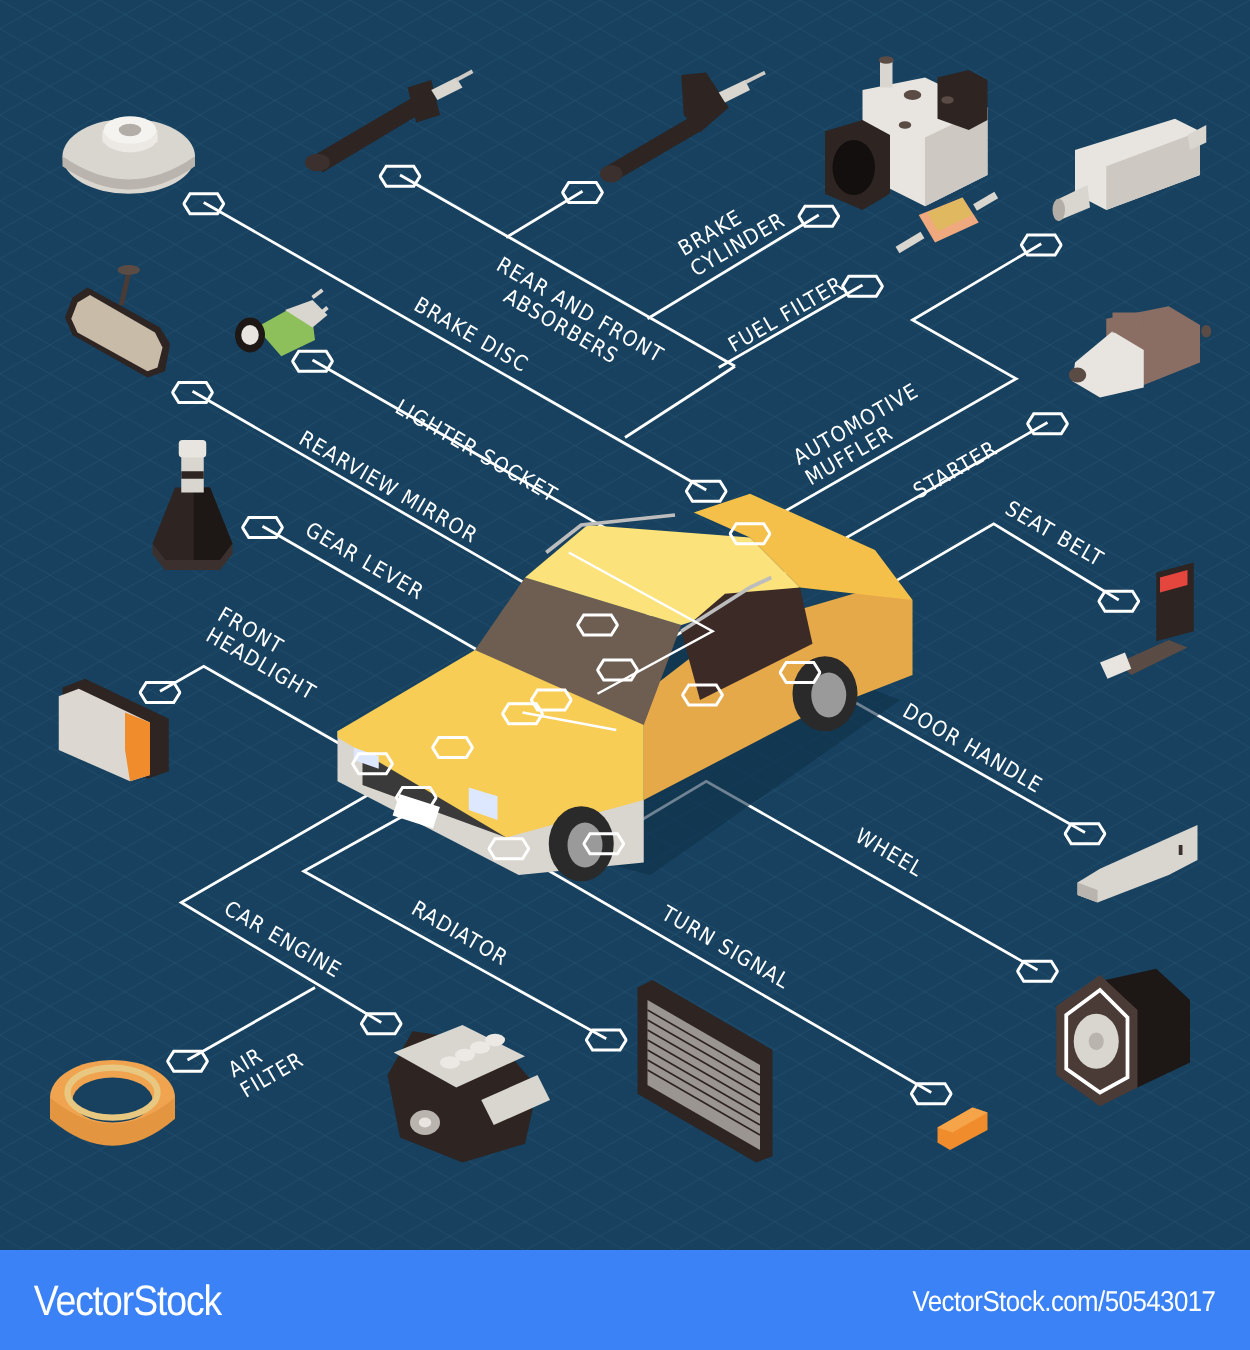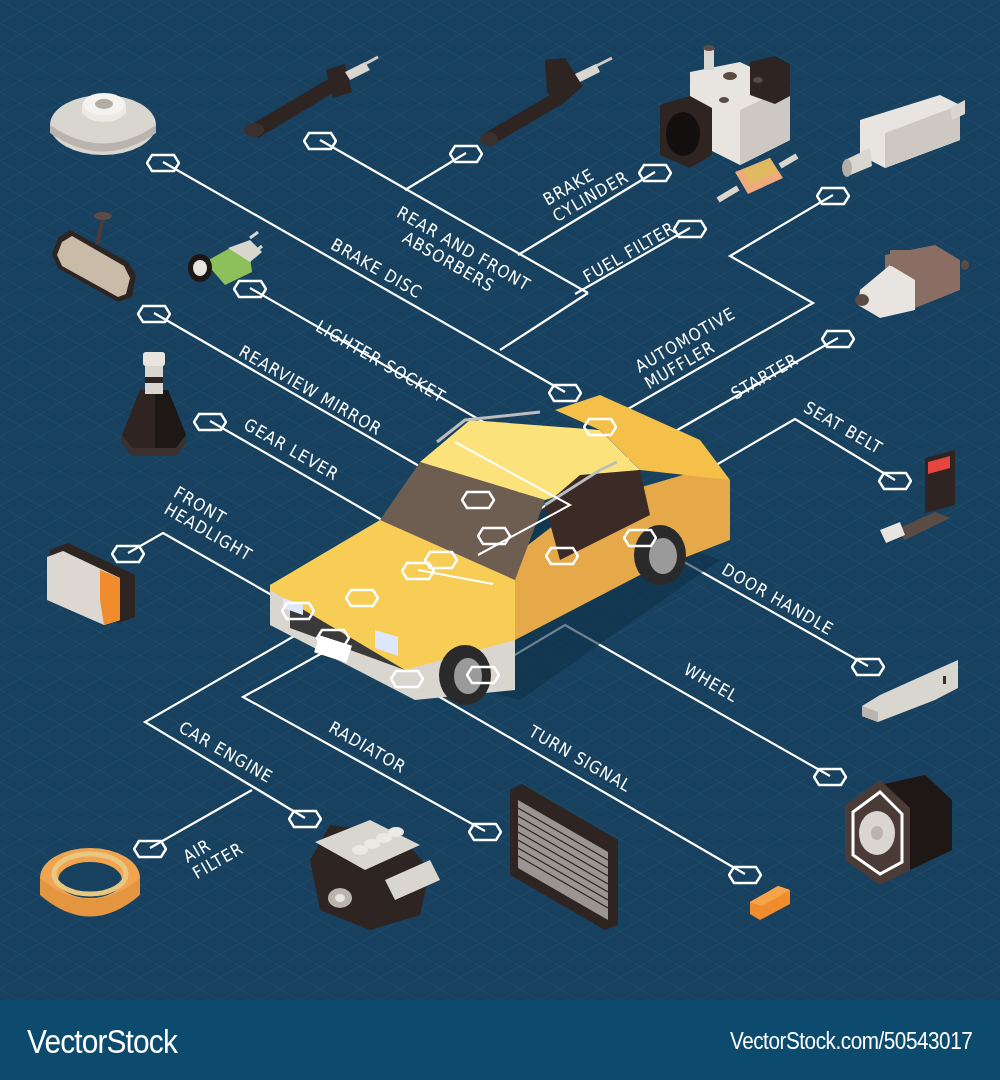--- a/index.html
+++ b/index.html
@@ -1,20 +1,20 @@
 <!DOCTYPE html>
 <html><head>
 <meta charset="utf-8">
 <style>
   html,body{margin:0;padding:0;background:#000;}
   body{width:1000px;height:1080px;position:relative;overflow:hidden;font-family:"DejaVu Sans",sans-serif;}
   #canvas{position:absolute;left:0;top:0;width:1000px;height:1000px;background:#17415e;overflow:hidden;}
   #canvas svg.art{position:absolute;left:0;top:0;}
   .label{position:absolute;color:#ffffff;font-family:"DejaVu Sans Condensed","DejaVu Sans",sans-serif;font-size:17px;letter-spacing:1px;line-height:19px;white-space:pre;transform-origin:0 0;text-transform:uppercase;font-weight:normal;}
-  #footer{position:absolute;left:0;top:1000px;width:1000px;height:80px;background:#0c4a6e;}
+  #footer{position:absolute;left:0;top:1000px;width:1000px;height:80px;background:#3b82f6;}
   #footer .brand{position:absolute;left:27px;top:22px;color:#fff;font-family:"Liberation Sans",sans-serif;font-size:34px;letter-spacing:-1px;transform:scaleX(0.88);transform-origin:0 0;}
   #footer .url{position:absolute;right:28px;top:28px;color:#fff;font-family:"Liberation Sans",sans-serif;font-size:23px;letter-spacing:-0.5px;transform:scaleX(0.9);transform-origin:100% 0;}
 </style>
 </head>
 <body>
 
 <div id="canvas">
   <svg class="art" width="1000" height="1000" viewBox="0 0 1000 1000" xmlns="http://www.w3.org/2000/svg">
     <defs>
       <pattern id="grid" width="40" height="23" patternUnits="userSpaceOnUse">

